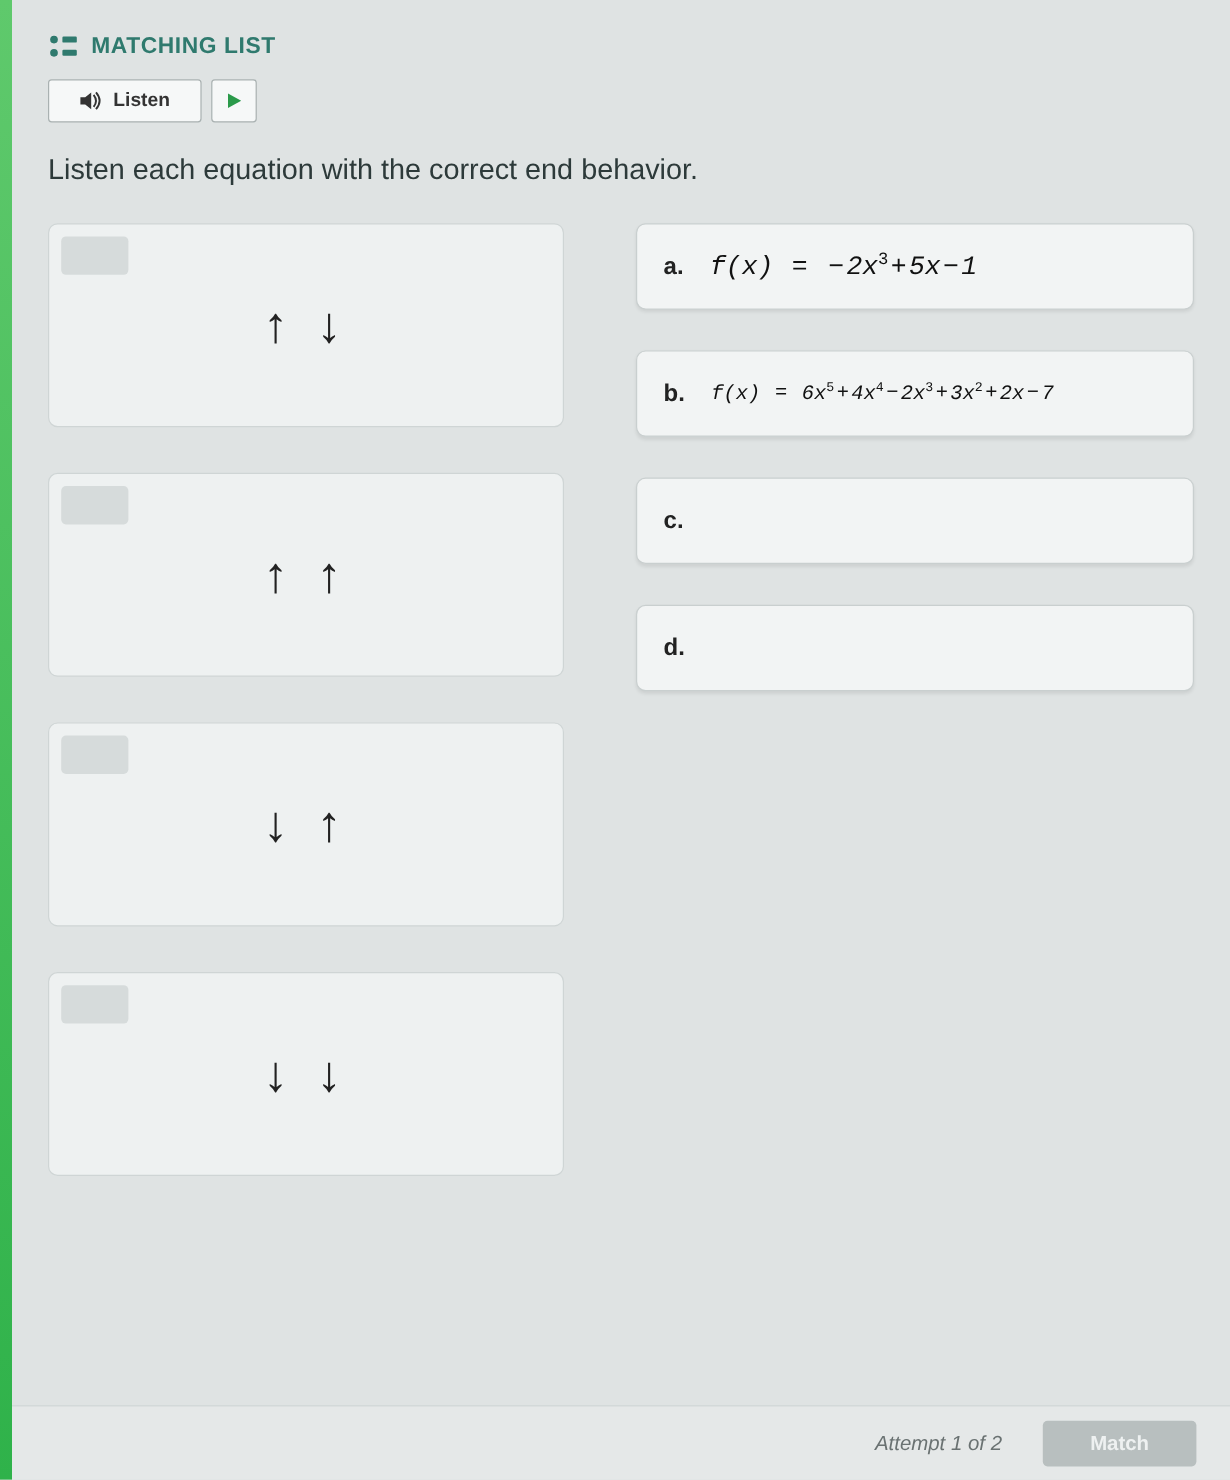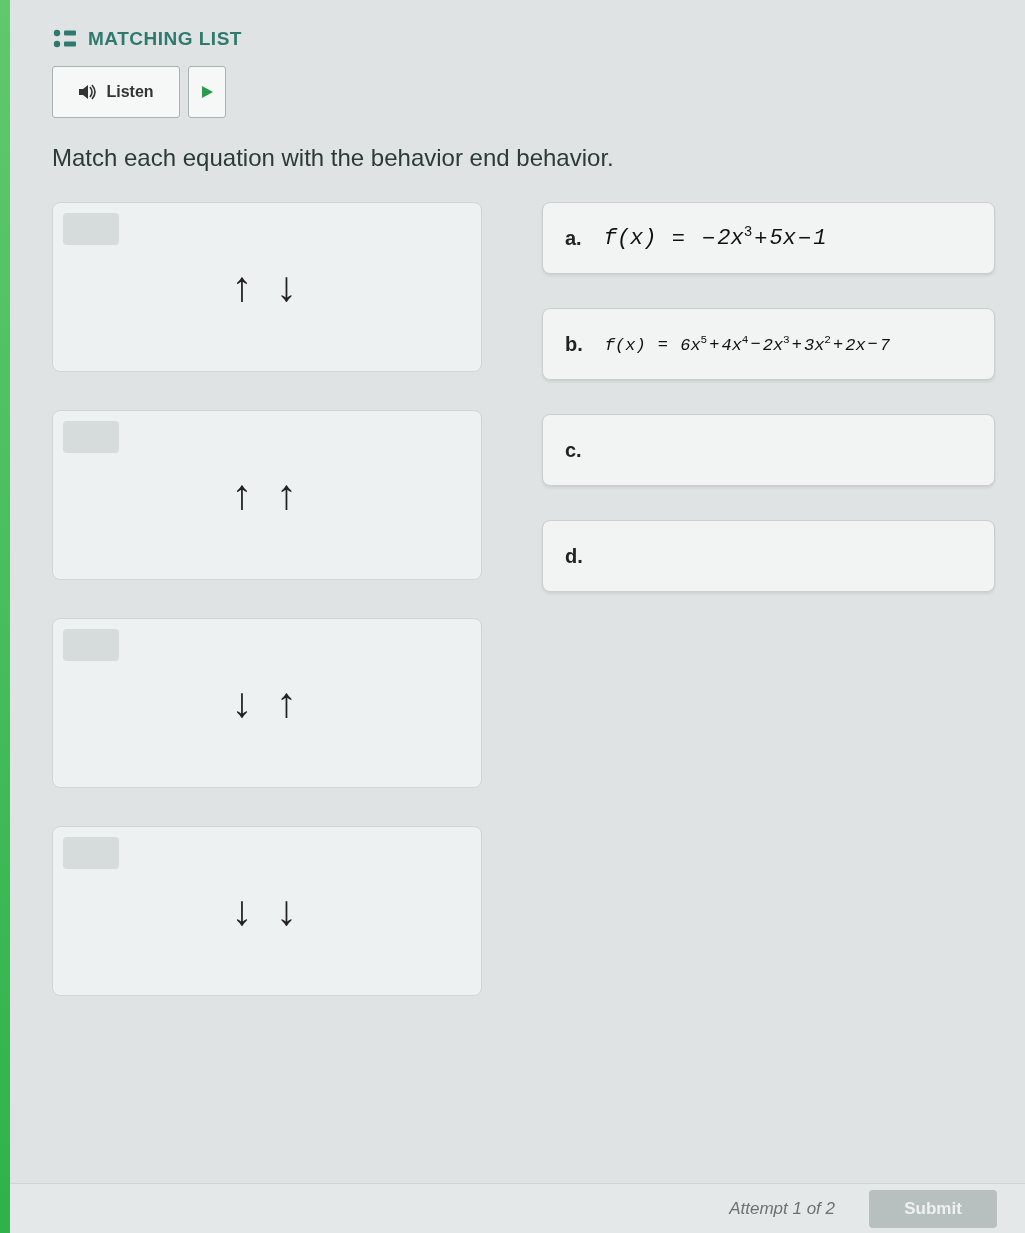--- a/index.html
+++ b/index.html
@@ -12,38 +12,38 @@
   }
   .accent-bar {
     position: absolute;
     left: 0; top: 0;
     width: 10px; height: 100%;
     background: linear-gradient(180deg, #5fc96c 0%, #2fb24a 100%);
   }
   .page {
     position: absolute;
     left: 10px; right: 0; top: 0; bottom: 0;
-    padding: 28px 30px 0 42px;
+    padding: 28px 30px 0 30px;
   }
   .header-row {
     display: flex;
     align-items: center;
     gap: 10px;
     color: #2f7a6e;
     font-weight: 700;
     letter-spacing: 0.5px;
     font-size: 19px;
   }
   .header-row .icon { width: 26px; height: 22px; }
   .listen-row { margin-top: 16px; display: flex; gap: 8px; }
   .listen-btn, .play-btn {
     background: #f6f8f8;
     border: 1px solid #a9b1b1;
     border-radius: 3px;
-    height: 52px;
+    height: 36px;
     display: flex;
     align-items: center;
     justify-content: center;
     font-size: 16px;
     color: #333;
     cursor: pointer;
   }
   .listen-btn { width: 128px; gap: 8px; font-weight: 600; }
   .listen-btn svg { flex: 0 0 auto; }
   .play-btn { width: 38px; }
@@ -102,21 +102,21 @@
     color: #111;
     white-space: nowrap;
   }
   .eq.small { font-size: 17px; text-align: right; }
   .eq sup { font-size: 0.65em; vertical-align: super; font-style: normal; }
   .eq .fn { font-style: italic; }
   .eq .op { font-style: normal; padding: 0 2px; }
   .footer {
     position: absolute;
     left: 10px; right: 0; bottom: 0;
-    height: 50px;
+    height: 62px;
     background: #e5e8e8;
     border-top: 1px solid #cfd5d5;
     display: flex;
     align-items: center;
     justify-content: flex-end;
     padding: 0 28px;
     gap: 34px;
   }
   .attempt {
     font-style: italic;
@@ -163,21 +163,21 @@
       </svg>
       <span>Listen</span>
     </button>
     <button class="play-btn">
       <svg width="14" height="14" viewBox="0 0 14 14">
         <polygon points="2,1 13,7 2,13" fill="#2a9a4a"></polygon>
       </svg>
     </button>
   </div>
 
-  <div class="prompt">Match each equation with the behavior end behavior.</div>
+  <div class="prompt">Listen each equation with the correct end behavior.</div>
 
   <div class="work-area">
 
     <div class="left-col">
       <div class="match-card">
         <div class="dropzone"></div>
         <div class="arrows">↑ ↓</div>
       </div>
       <div class="match-card">
         <div class="dropzone"></div>
@@ -208,14 +208,14 @@
       <div class="answer-card">
         <span class="letter">d.</span>
       </div>
     </div>
 
   </div>
 </div>
 
 <div class="footer">
   <span class="attempt">Attempt 1 of 2</span>
-  <button class="submit-btn">Submit</button>
+  <button class="submit-btn">Match</button>
 </div>
 
 </body></html>

